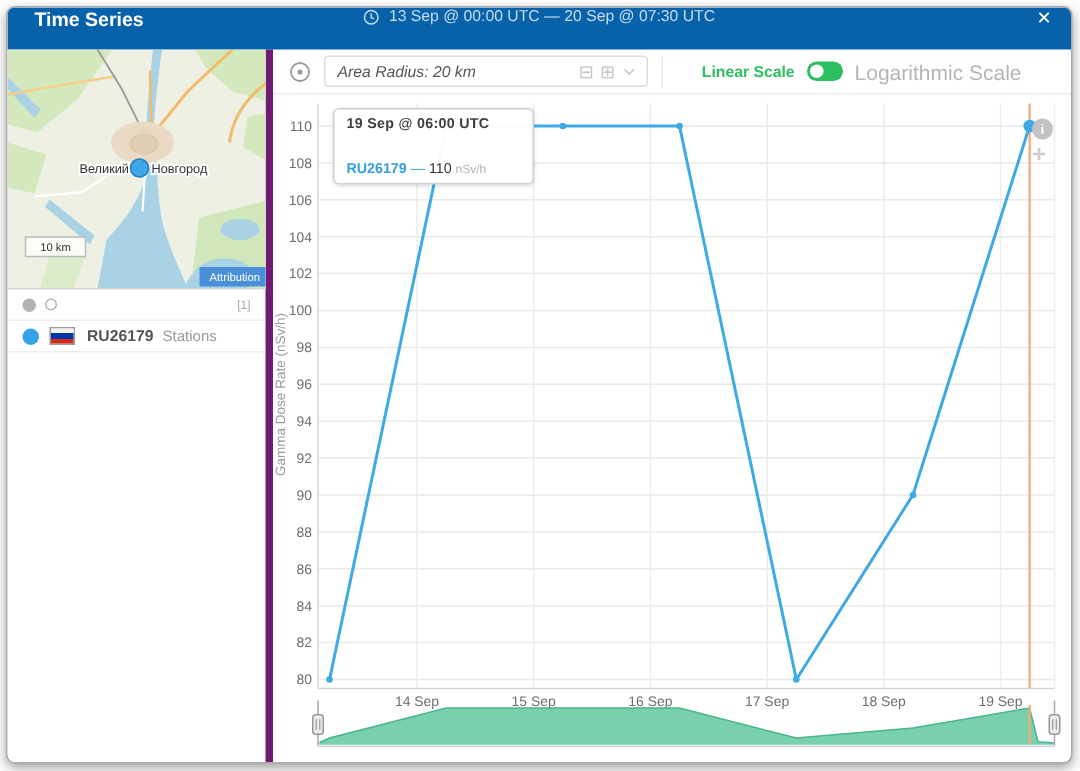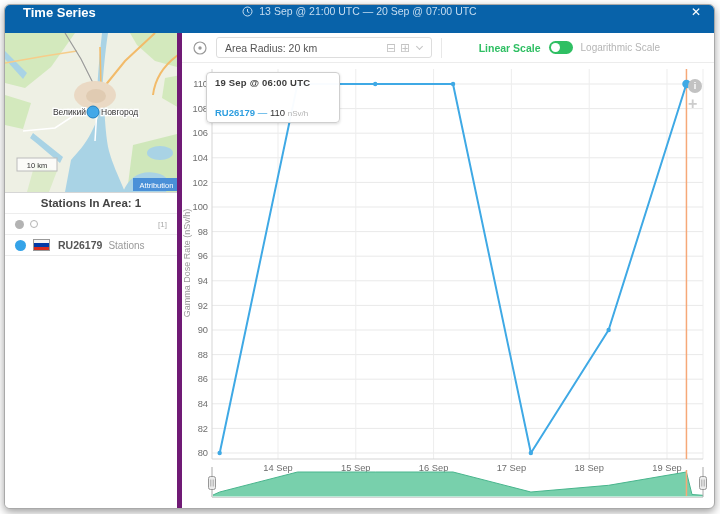--- a/index.html
+++ b/index.html
@@ -28,34 +28,34 @@
   .sdot{width:11px;height:11px;border-radius:50%;background:#35a3e8;}
   .flag{width:17px;height:12px;border:1px solid #999;margin-left:7px;display:flex;flex-direction:column;}
   .flag div{flex:1;}
   .f-w{background:#f4f4f4;} .f-b{background:#0039a6;} .f-r{background:#d52b1e;}
   .sid{font-weight:bold;color:#555;margin-left:8px;font-size:10.5px;}
   .sname{color:#9a9a9a;margin-left:6px;font-size:10px;}
   
   .right{flex:1;position:relative;}
   .tbar{height:30px;border-bottom:1px solid #ececec;display:flex;align-items:center;padding:0 12px 0 10px;}
   .radius-box{width:216px;height:21px;border:1px solid #ddd;border-radius:3px;display:flex;align-items:center;
-    padding:0 8px;margin-left:8px;}
+    padding:0 8px;margin-left:8px;font-style:italic;}
   .radius-box .lbl{font-size:10.5px;color:#555;}
   .boxicons{margin-left:auto;display:flex;align-items:center;gap:4px;color:#c4c4c4;font-size:12px;}
   .chev{width:5px;height:5px;border-right:1.5px solid #c4c4c4;border-bottom:1.5px solid #c4c4c4;
     transform:rotate(45deg);margin:-2px 1px 0 3px;}
   .vsep{width:1px;height:20px;background:#e8e8e8;margin-left:9px;}
-  .scale-group{margin-left:auto;display:flex;align-items:center;gap:8px;margin-right:43px;}
+  .scale-group{margin-left:auto;display:flex;align-items:center;gap:8px;margin-right:22px;}
   .lin{font-size:10.5px;font-weight:bold;}
-  .log{font-size:10px;color:#b5b5b5;}
+  .log{font-size:14px;color:#b5b5b5;}
   .toggle{width:24px;height:13px;border-radius:7px;position:relative;cursor:pointer;}
   .knob{position:absolute;left:2px;top:2px;width:9px;height:9px;border-radius:50%;background:#fff;}
   
   .chart-zone{position:relative;height:447px;}
-  .tooltip{position:absolute;left:24px;top:9px;width:134px;background:rgba(255,255,255,.97);
+  .tooltip{position:absolute;left:40px;top:9px;width:134px;background:rgba(255,255,255,.97);
     border:1px solid #cfcfcf;border-radius:4px;box-shadow:0 1px 3px rgba(0,0,0,.15);padding:4px 8px;z-index:5;}
   .tt1{font-size:9.5px;font-weight:bold;color:#3c3c3c;letter-spacing:.2px;}
   .tt2{font-size:9.5px;margin-top:19px;}
   .tt-st{color:#2f9fe0;font-weight:bold;}
   .tt-dash{color:#2f9fe0;}
   .tt-val{color:#333;}
   .tt-unit{color:#b3b3b3;font-size:8px;}
   .info-btn{position:absolute;left:506px;top:16px;width:14px;height:14px;border-radius:50%;background:#c2c2c2;
     color:#fff;font-size:9px;font-weight:bold;text-align:center;line-height:14px;z-index:4;cursor:pointer;}
   .plus-btn{position:absolute;left:506px;top:32px;color:#ccc;font-size:16px;font-weight:bold;z-index:4;cursor:pointer;}
@@ -67,21 +67,21 @@
 
 <div class="window">
 
   <div class="hdr">
     <div class="hdr-title">Time Series</div>
     <div class="hdr-center">
       <svg width="11" height="11" viewBox="0 0 11 11">
         <circle cx="5.5" cy="5.5" r="4.5" fill="none" stroke="#c6ddf1" stroke-width="1"></circle>
         <path d="M5.5 3 L5.5 5.7 L7.3 6.6" fill="none" stroke="#c6ddf1" stroke-width="1"></path>
       </svg>
-      <span>13 Sep @ 21:00 UTC  —  20 Sep @ 07:00 UTC</span>
+      <span>13 Sep @ 00:00 UTC  —  20 Sep @ 07:30 UTC</span>
     </div>
     <div class="hdr-close">✕</div>
   </div>
 
   <div class="content">
 
     <div class="left">
       <div class="map-wrap">
         <svg width="176" height="159" viewBox="0 0 176 159">
           <rect x="0" y="0" width="176" height="159" fill="#eef0e4"></rect>
@@ -123,21 +123,20 @@
             <rect x="12" y="125" width="40" height="13" fill="#ffffff" fill-opacity="0.75" stroke="#bbb" stroke-width="1"></rect>
             <text x="32" y="134.5" text-anchor="middle" font-size="7.5" fill="#333">10 km</text>
           </g>
           <g>
             <rect x="128" y="145" width="47" height="13" fill="#4a90d8"></rect>
             <text x="151.5" y="154.5" text-anchor="middle" font-size="7.5" fill="#ffffff">Attribution</text>
           </g>
         </svg>
       </div>
 
-      <div class="st-head">Stations In Area: 1</div>
 
       <div class="st-row">
         <span class="dot dot-fill"></span>
         <span class="dot dot-out" style="margin-left:6px;"></span>
         <span class="cnt">[1]</span>
       </div>
 
       <div class="st-row">
         <span class="sdot"></span>
         <span class="flag">

